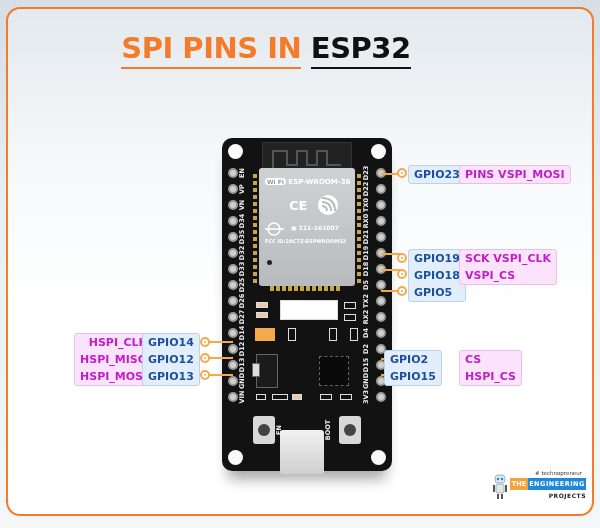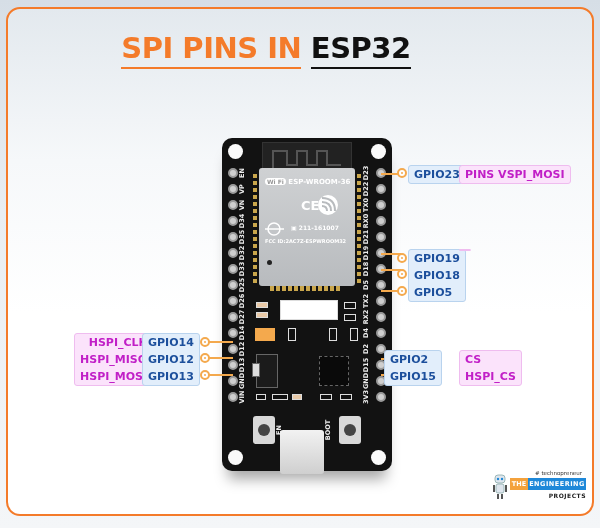--- a/index.html
+++ b/index.html
@@ -97,21 +97,21 @@
     <svg width="74" height="24" viewBox="0 0 74 24">
       <polyline points="2,22 2,4 16,4 16,18 26,18 26,4 36,4 36,18 46,18 46,4 56,4 56,18 70,18" fill="none" stroke="#555" stroke-width="2"></polyline>
     </svg>
   </div>
 
   <div class="module">
     <div class="module-text" style="top:10px;">
       <span style="background:#fff;color:#999;border-radius:6px;padding:0 2px;font-size:6px">Wi Fi</span>
       <span>ESP-WROOM-36</span>
     </div>
-    <div class="module-text" style="top:30px;left:30px;font-size:13px;margin-left:12px;">CE</div>
+    <div class="module-text" style="top:30px;left:30px;font-size:13px;">CE</div>
     <svg style="position:absolute;left:58px;top:26px" width="22" height="22" viewBox="0 0 22 22">
       <circle cx="11" cy="11" r="10" fill="#fff"></circle>
       <path d="M5 8 Q14 8 14 17 M5 12 Q10 12 10 17 M5 4 Q18 4 18 17" stroke="#b8bbbe" stroke-width="2" fill="none"></path>
     </svg>
     <svg style="position:absolute;left:6px;top:52px" width="20" height="16" viewBox="0 0 20 16">
       <circle cx="9" cy="9" r="6" fill="none" stroke="#fff" stroke-width="1.5"></circle>
       <line x1="0" y1="9" x2="19" y2="9" stroke="#fff" stroke-width="1.5"></line>
     </svg>
     <div class="module-text" style="top:56px;left:32px;font-size:6px">▣ <span>211-161007</span></div>
     <div class="module-text" style="top:70px;font-size:5px">FCC ID:2AC7Z-ESPWROOM32</div>
@@ -279,20 +279,22 @@
 <div class="fn-box right" style="left:459px;top:165px">
   <div>PINS  VSPI_MOSI</div>
 </div>
 
 <div class="gpio-box right" style="left:408px;top:249px">
   <div>GPIO19</div>
   <div>GPIO18</div>
   <div>GPIO5</div>
 </div>
 <div class="fn-box right" style="left:459px;top:249px">
+  <div>SCK VSPI_CLK</div>
+  <div>VSPI_CS</div>
 </div>
 
 <div class="gpio-box right" style="left:384px;top:350px">
   <div>GPIO2</div>
   <div>GPIO15</div>
 </div>
 <div class="fn-box right" style="left:459px;top:350px">
   <div>CS</div>
   <div>HSPI_CS</div>
 </div>

